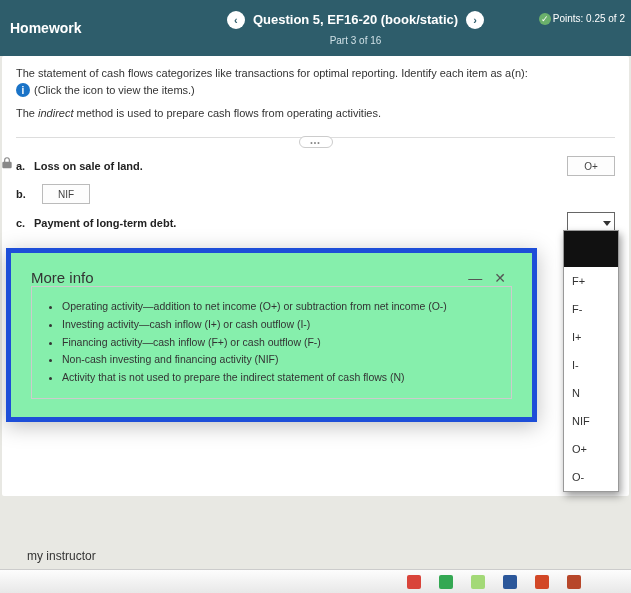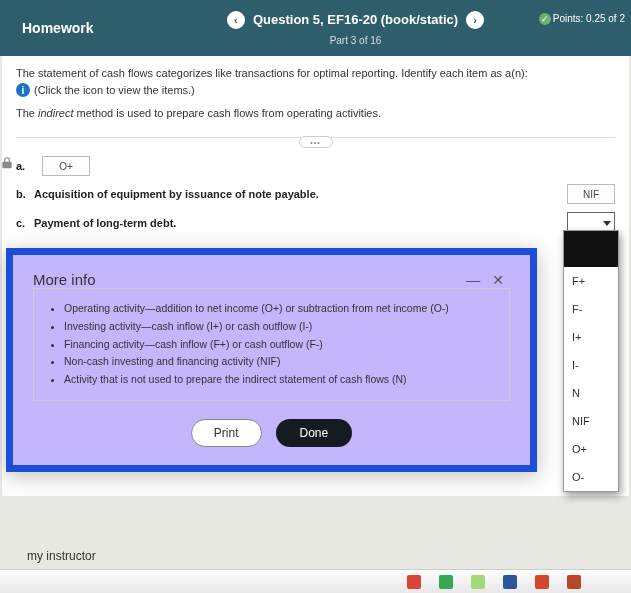--- a/index.html
+++ b/index.html
@@ -1,17 +1,17 @@
 <!DOCTYPE html>
 <html><head>
 <meta charset="utf-8">
 <style>
   * { box-sizing: border-box; margin: 0; padding: 0; }
   body { font-family: Arial, sans-serif; background: #e8e8e3; width: 631px; height: 593px; overflow: hidden; position: relative; }
-  .header { background: #2e5d6b; color: #fff; display: flex; align-items: center; padding: 6px 22px; height: 56px; position: relative; }
+  .header { background: #2e5d6b; color: #fff; display: flex; align-items: center; padding: 6px 10px; height: 56px; position: relative; }
   .hw-title { font-size: 14px; font-weight: bold; flex: 0 0 80px; }
   .nav { display: flex; align-items: center; gap: 6px; margin: 0 auto; flex-direction: column; }
   .nav-row { display: flex; align-items: center; gap: 8px; }
   .nav-btn { width: 18px; height: 18px; border-radius: 50%; background: #fff; color: #2e5d6b; display: flex; align-items: center; justify-content: center; font-size: 11px; cursor: pointer; font-weight: bold; }
   .q-title { font-size: 13px; font-weight: bold; }
   .q-sub { font-size: 10px; color: #cfe0e6; text-align: right; }
   .score { font-size: 10px; text-align: right; line-height: 1.3; position: absolute; right: 6px; top: 12px; }
   .score .icon-check { display: inline-block; width: 12px; height: 12px; border-radius: 50%; background: #6bb06b; color: #fff; font-size: 9px; text-align: center; line-height: 12px; margin-right: 2px; }
   .content { background: #fff; margin: 0 2px; padding: 10px 14px; min-height: 440px; position: relative; border-radius: 2px; }
   .stmt { font-size: 11px; color: #333; line-height: 1.4; }
@@ -24,21 +24,21 @@
   .items { font-size: 11px; color: #222; margin-top: 14px; }
   .item-row { display: flex; align-items: center; padding: 4px 0; }
   .item-letter { width: 18px; font-weight: bold; }
   .item-text { flex: 1; font-weight: bold; }
   .ans-box { width: 48px; height: 20px; border: 1px solid #bbb; font-size: 10px; display: flex; align-items: center; justify-content: center; margin-left: 8px; color: #444; background: #fdfdfd; }
   .ans-select { width: 48px; height: 22px; border: 1px solid #666; background: #fff; position: relative; cursor: pointer; margin-left: 8px; }
   .ans-select::after { content: ""; position: absolute; right: 3px; top: 8px; border-left: 4px solid transparent; border-right: 4px solid transparent; border-top: 5px solid #333; }
   .dropdown { position: absolute; right: 12px; top: 230px; width: 56px; background: #fff; border: 1px solid #999; box-shadow: 2px 4px 8px rgba(0,0,0,0.4); z-index: 20; }
   .dd-top { height: 36px; background: #111; }
   .dd-item { font-size: 11px; padding: 8px 8px; border-bottom: 0; color: #333; cursor: pointer; }
-  .modal { position: absolute; left: 6px; right: 94px; top: 248px; background: #c4b5fd; border: 7px solid #1d4ed8; box-shadow: 0 4px 20px rgba(0,0,0,0.25); padding: 16px 20px 18px; z-index: 10; }
+  .modal { position: absolute; left: 6px; right: 94px; top: 248px; background: #86efac; border: 5px solid #1d4ed8; box-shadow: 0 4px 20px rgba(0,0,0,0.25); padding: 16px 20px 18px; z-index: 10; }
   .modal-head { display: flex; align-items: center; }
   .modal-title { font-size: 15px; color: #333; flex: 1; }
   .modal-ctrl { font-size: 14px; color: #555; cursor: pointer; padding: 0 6px; }
   .modal-box { border: 1px solid #ccc; padding: 10px 12px; }
   .modal-box ul { list-style: disc; padding-left: 18px; }
   .modal-box li { font-size: 10.5px; color: #333; line-height: 1.5; margin: 2px 0; }
   .modal-btns { display: flex; justify-content: center; gap: 14px; margin-top: 18px; }
   .btn-print { border: 1px solid #888; background: #fff; color: #333; border-radius: 18px; padding: 6px 22px; font-size: 12px; cursor: pointer; }
   .btn-done { border: none; background: #161b22; color: #fff; border-radius: 18px; padding: 7px 24px; font-size: 12px; cursor: pointer; }
   .footer-link { position: absolute; left: 4px; bottom: 30px; font-size: 12px; color: #333; margin-left: 23px; }
@@ -81,25 +81,25 @@
   </div>
 
   <hr class="divider">
   <div style="position:relative;height:0">
       <div class="divider-handle">•••</div>
     </div>
 
   <div class="items">
     <div class="item-row">
       <span class="item-letter">a.</span>
+      <span class="item-text">Loss on sale of land.</span>
       <div class="ans-box">O+</div>
     </div>
     <div class="item-row">
       <span class="item-letter">b.</span>
-      <span class="item-text">Acquisition of equipment by issuance of note payable.</span>
       <div class="ans-box">NIF</div>
     </div>
     <div class="item-row">
       <span class="item-letter">c.</span>
       <span class="item-text">Payment of long-term debt.</span>
       <div class="ans-select"></div>
     </div>
   </div>
 </div>
 
@@ -123,24 +123,20 @@
   </div>
   <div class="modal-box">
     <ul>
       <li>Operating activity—addition to net income (O+) or subtraction from net income (O-)</li>
       <li>Investing activity—cash inflow (I+) or cash outflow (I-)</li>
       <li>Financing activity—cash inflow (F+) or cash outflow (F-)</li>
       <li>Non-cash investing and financing activity (NIF)</li>
       <li>Activity that is not used to prepare the indirect statement of cash flows (N)</li>
     </ul>
   </div>
-  <div class="modal-btns">
-    <button class="btn-print">Print</button>
-    <button class="btn-done">Done</button>
-  </div>
 </div>
 
 <div class="footer-link">my instructor</div>
 
 <div class="taskbar">
   <div class="tb-icon" style="background:#d9443a"></div>
   <div class="tb-icon" style="background:#34a853"></div>
   <div class="tb-icon" style="background:#a3d977"></div>
   <div class="tb-icon" style="background:#2b579a"></div>
   <div class="tb-icon" style="background:#d24726"></div>

